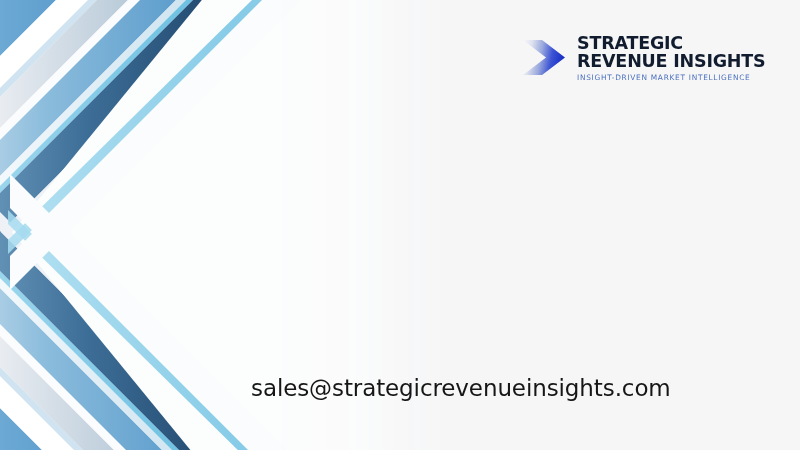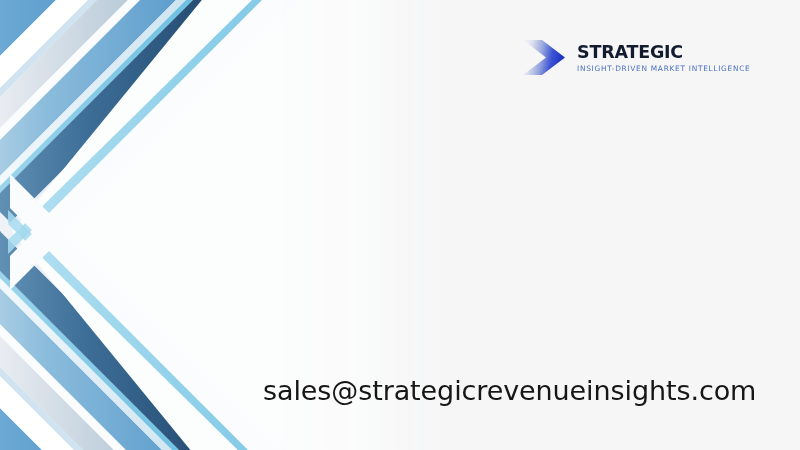--- a/index.html
+++ b/index.html
@@ -86,26 +86,25 @@
     letter-spacing: 0.1px;
     white-space: nowrap;
   }
 
   
   .email {
     position: absolute;
     left: 251px;
     top: 375px;
     font-family: "DejaVu Sans", "Liberation Sans", sans-serif;
-    font-size: 27px;
+    font-size: 23px;
     font-weight: normal;
     color: #161616;
     letter-spacing: -0.1px;
     white-space: nowrap;
-    margin-left: 12px;
   }
 </style>
 </head>
 <body>
 
 <div class="slide">
 
   <div class="deco">
     <svg width="460" height="450" viewBox="0 0 460 450" xmlns="http://www.w3.org/2000/svg">
       <defs>
@@ -214,20 +213,21 @@
             <stop offset="48%" stop-color="#9aa9dd"></stop>
             <stop offset="74%" stop-color="#3b53d4"></stop>
             <stop offset="100%" stop-color="#1a31c6"></stop>
           </linearGradient>
         </defs>
         <path d="M1,5 L20,5 L43,22.5 L20,40 L1,40 L24,22.5 Z" fill="url(#markGrad)"></path>
       </svg>
     </span>
     <span class="logo-text">
       <span class="logo-line1">STRATEGIC</span>
+      <span class="logo-line2">REVENUE INSIGHTS</span>
       <span class="logo-tagline">INSIGHT-DRIVEN MARKET INTELLIGENCE</span>
     </span>
   </div>
 
 
   <div class="email">sales@strategicrevenueinsights.com</div>
 
 </div>
 
 </body></html>

